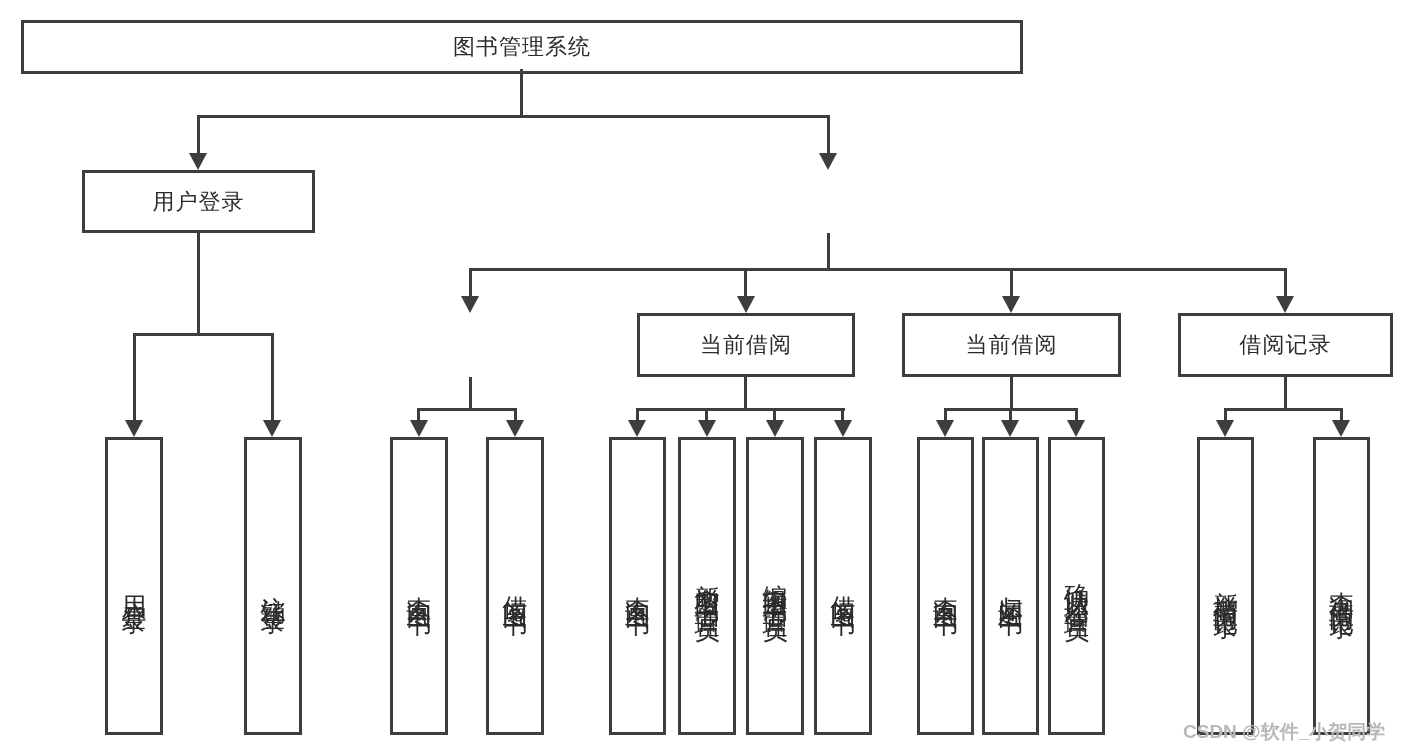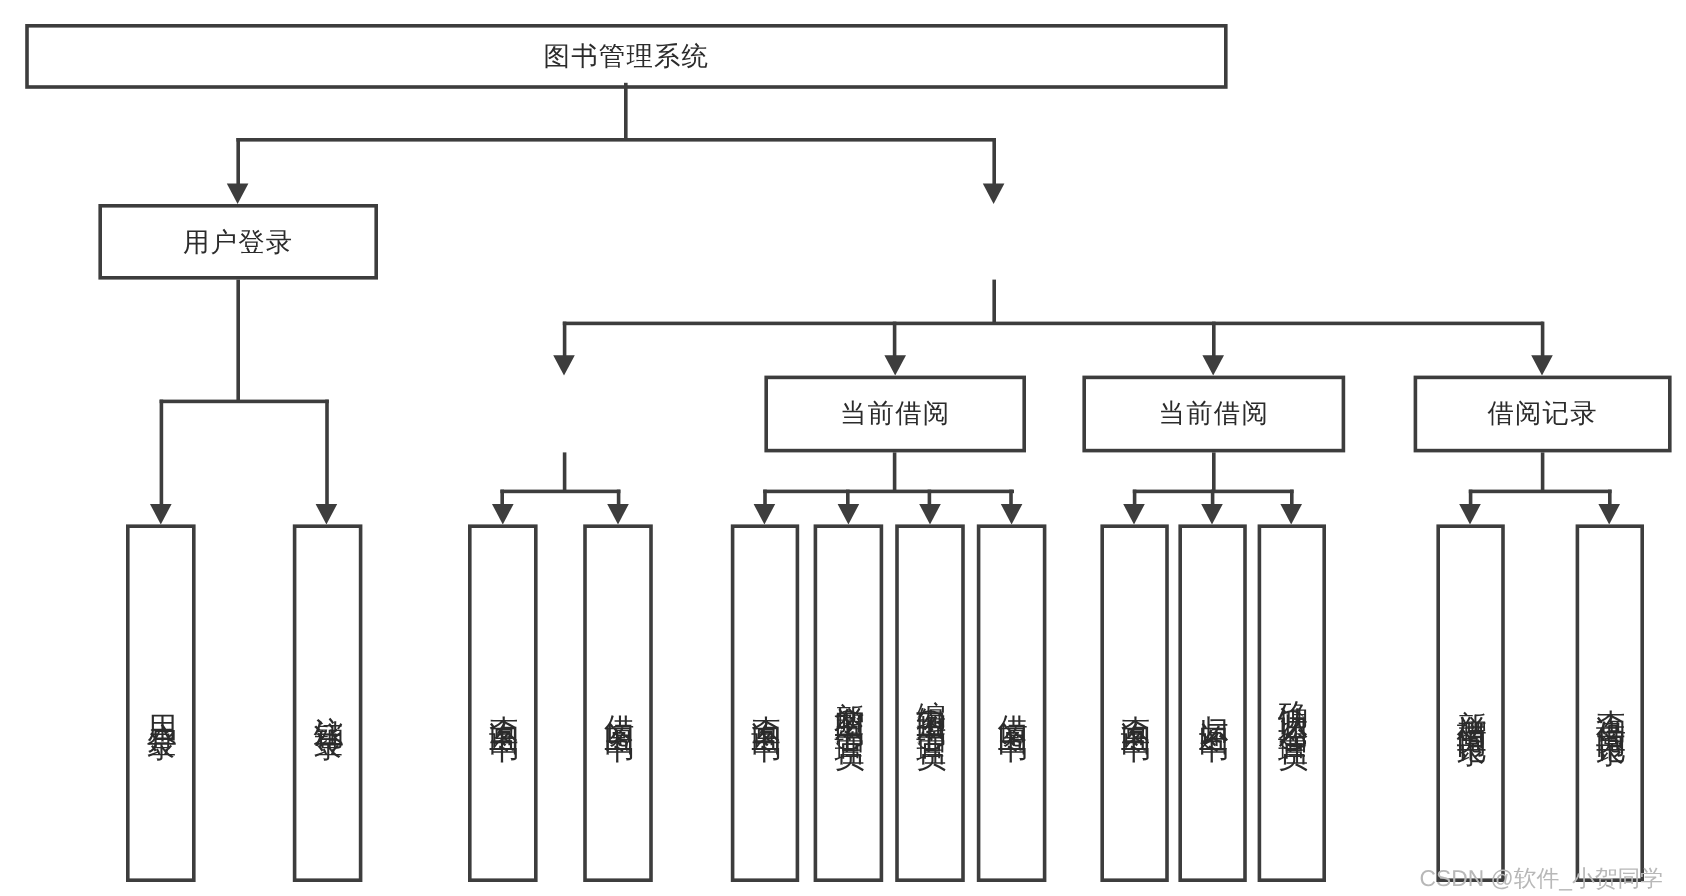--- a/index.html
+++ b/index.html
@@ -27,21 +27,21 @@
   .vline{width:3px;}
   .hline{height:3px;}
   .arrow{
     position:absolute;width:0;height:0;
     border-left:9px solid transparent;
     border-right:9px solid transparent;
     border-top:17px solid var(--line,#3d3d3d);
   }
   .watermark{
     position:absolute;left:1183px;top:719px;z-index:5;
-    font-size:19px;color:var(--watermark,#b8b8b8);white-space:nowrap;
+    font-size:19px;color:var(--watermark,#b8b8b8);white-space:nowrap;font-weight:bold;
   }
 </style>
 </head>
 <body>
 
 <div class="canvas">
 
   <div class="box hbox" style="left:21px;top:20px;width:1002px;height:54px">
     <span class="hlabel">图书管理系统</span>
   </div>

